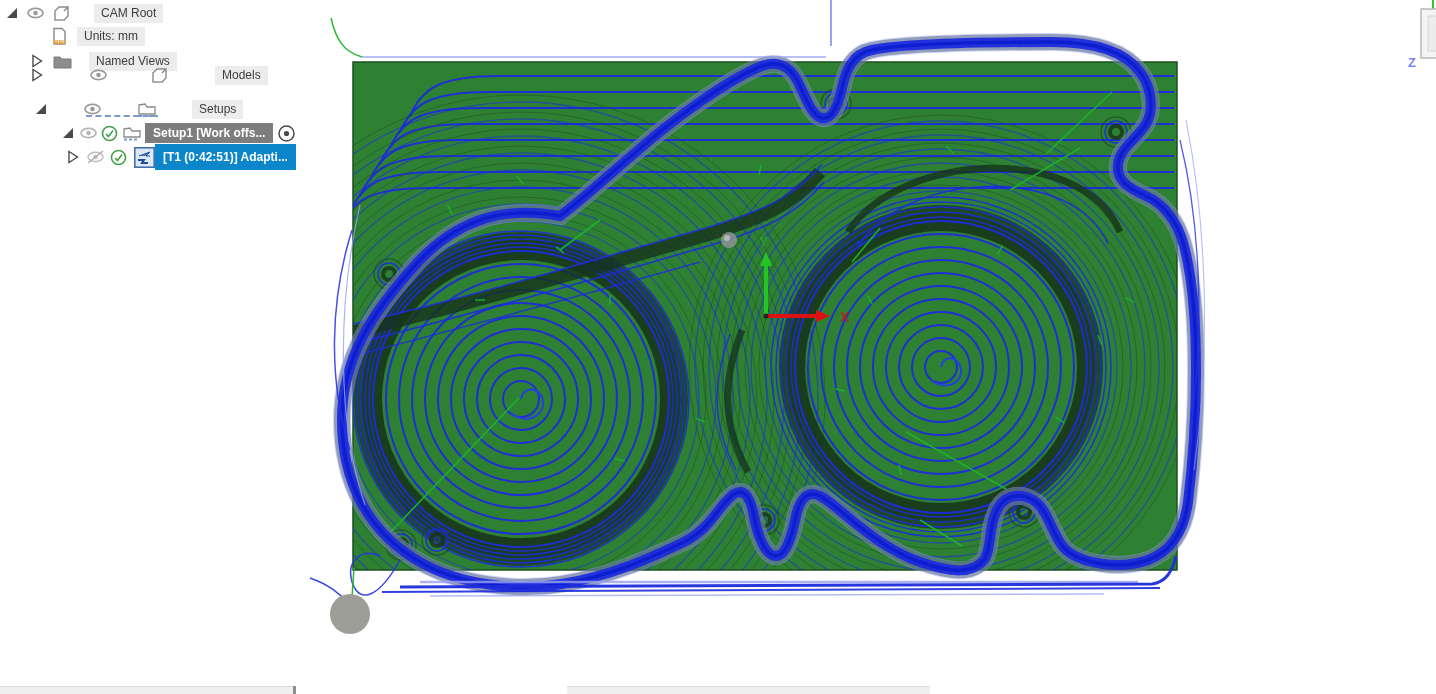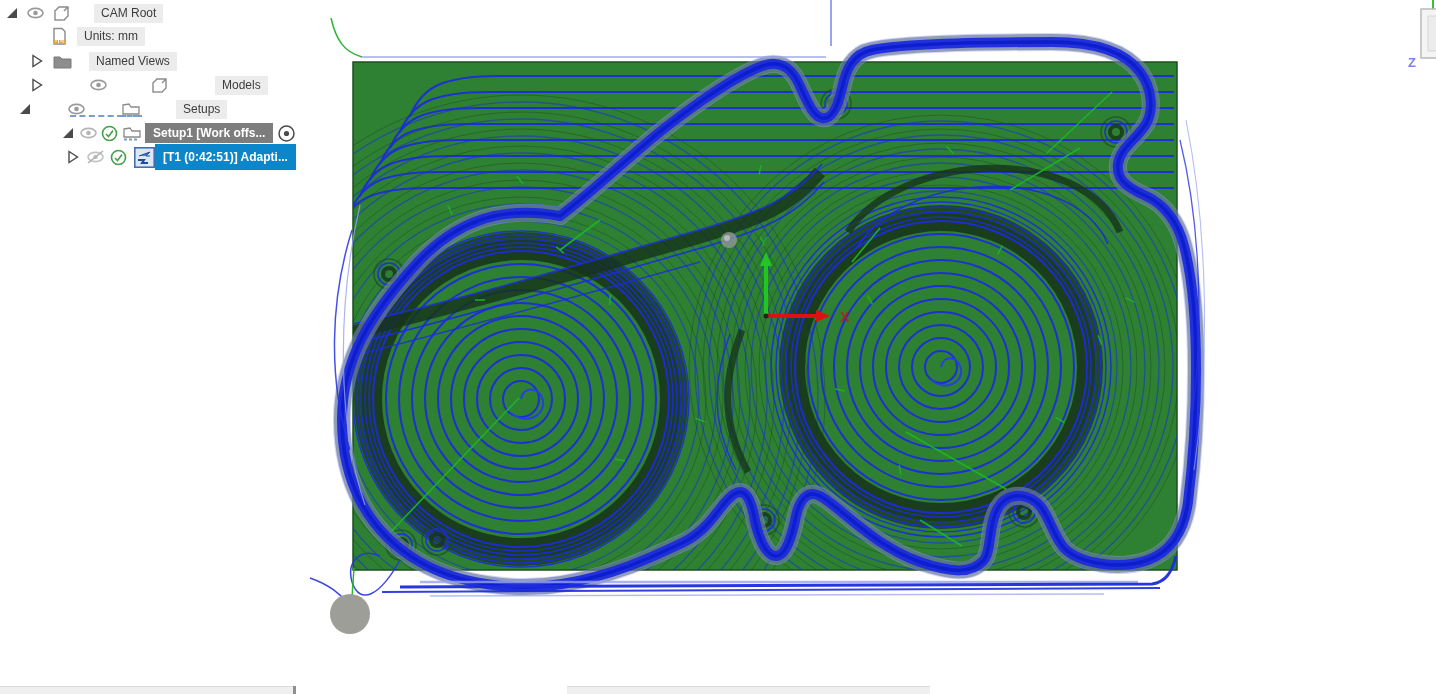--- a/index.html
+++ b/index.html
@@ -236,36 +236,36 @@
     <div class="trow" style="left:0;top:50px;">
       <svg class="tico" style="margin-left:30px" width="14" height="16">
         <path d="M3,2.5 L11.5,8 L3,13.5 Z" fill="#ffffff" stroke="#4a4a4a" stroke-width="1.4"></path>
         </svg>
       <svg class="tico" style="margin-left:8px" width="21" height="16">
         <path d="M2,4 L8,4 L10,6 L19,6 L19,15 L2,15 Z" fill="#8d8d8d" stroke="#7a7a7a"></path>
         </svg>
       <span class="pill" style="margin-left:16px">Named Views</span>
     </div>
 
-    <div class="trow" style="left:0;top:74px;gap:37px;">
+    <div class="trow" style="left:0;top:64px;gap:37px;">
       <svg class="tico" style="margin-left:30px" width="14" height="16">
         <path d="M3,2.5 L11.5,8 L3,13.5 Z" fill="#ffffff" stroke="#4a4a4a" stroke-width="1.4"></path>
         </svg>
       <svg class="tico" style="margin-left:8px" width="19" height="16">
         <ellipse cx="9.5" cy="8" rx="7.5" ry="4.6" fill="#ffffff" stroke="#9a9a9a" stroke-width="1.6"></ellipse>
         <circle cx="9.5" cy="8" r="2.3" fill="#9a9a9a"></circle>
         </svg>
       <svg class="tico" style="margin-left:5px" width="22" height="18">
         <rect x="3" y="7" width="9" height="9" fill="#fff" stroke="#8a8a8a" stroke-width="1.4"></rect>
         <path d="M3,7 L7,3 L16,3 L16,12 L12,16 M12,7 L16,3" fill="#fff" stroke="#8a8a8a" stroke-width="1.4"></path>
         </svg>
       <span class="pill" style="margin-left:6px">Models</span>
     </div>
 
-    <div class="trow" style="left:0;top:98px;gap:30px;">
+    <div class="trow" style="left:16px;top:98px;gap:30px;">
       <svg class="tico" style="margin-left:17px" width="16" height="16">
         <path d="M3,13 L13,13 L13,3 Z" fill="#4a4a4a"></path>
         </svg>
       <svg class="tico" style="margin-left:4px" width="19" height="16">
         <ellipse cx="9.5" cy="8" rx="7.5" ry="4.6" fill="#ffffff" stroke="#9a9a9a" stroke-width="1.6"></ellipse>
         <circle cx="9.5" cy="8" r="2.3" fill="#9a9a9a"></circle>
         </svg>
       <svg class="tico" style="margin-left:5px" width="21" height="17">
         <path d="M2,4 L8,3 L10,6 L18,6 L18,13 L2,13 Z" fill="#fff" stroke="#8a8a8a" stroke-width="1.3"></path>
         <path d="M2,15 h16" stroke="#7a9cc8" stroke-width="2" stroke-dasharray="3 2"></path>

